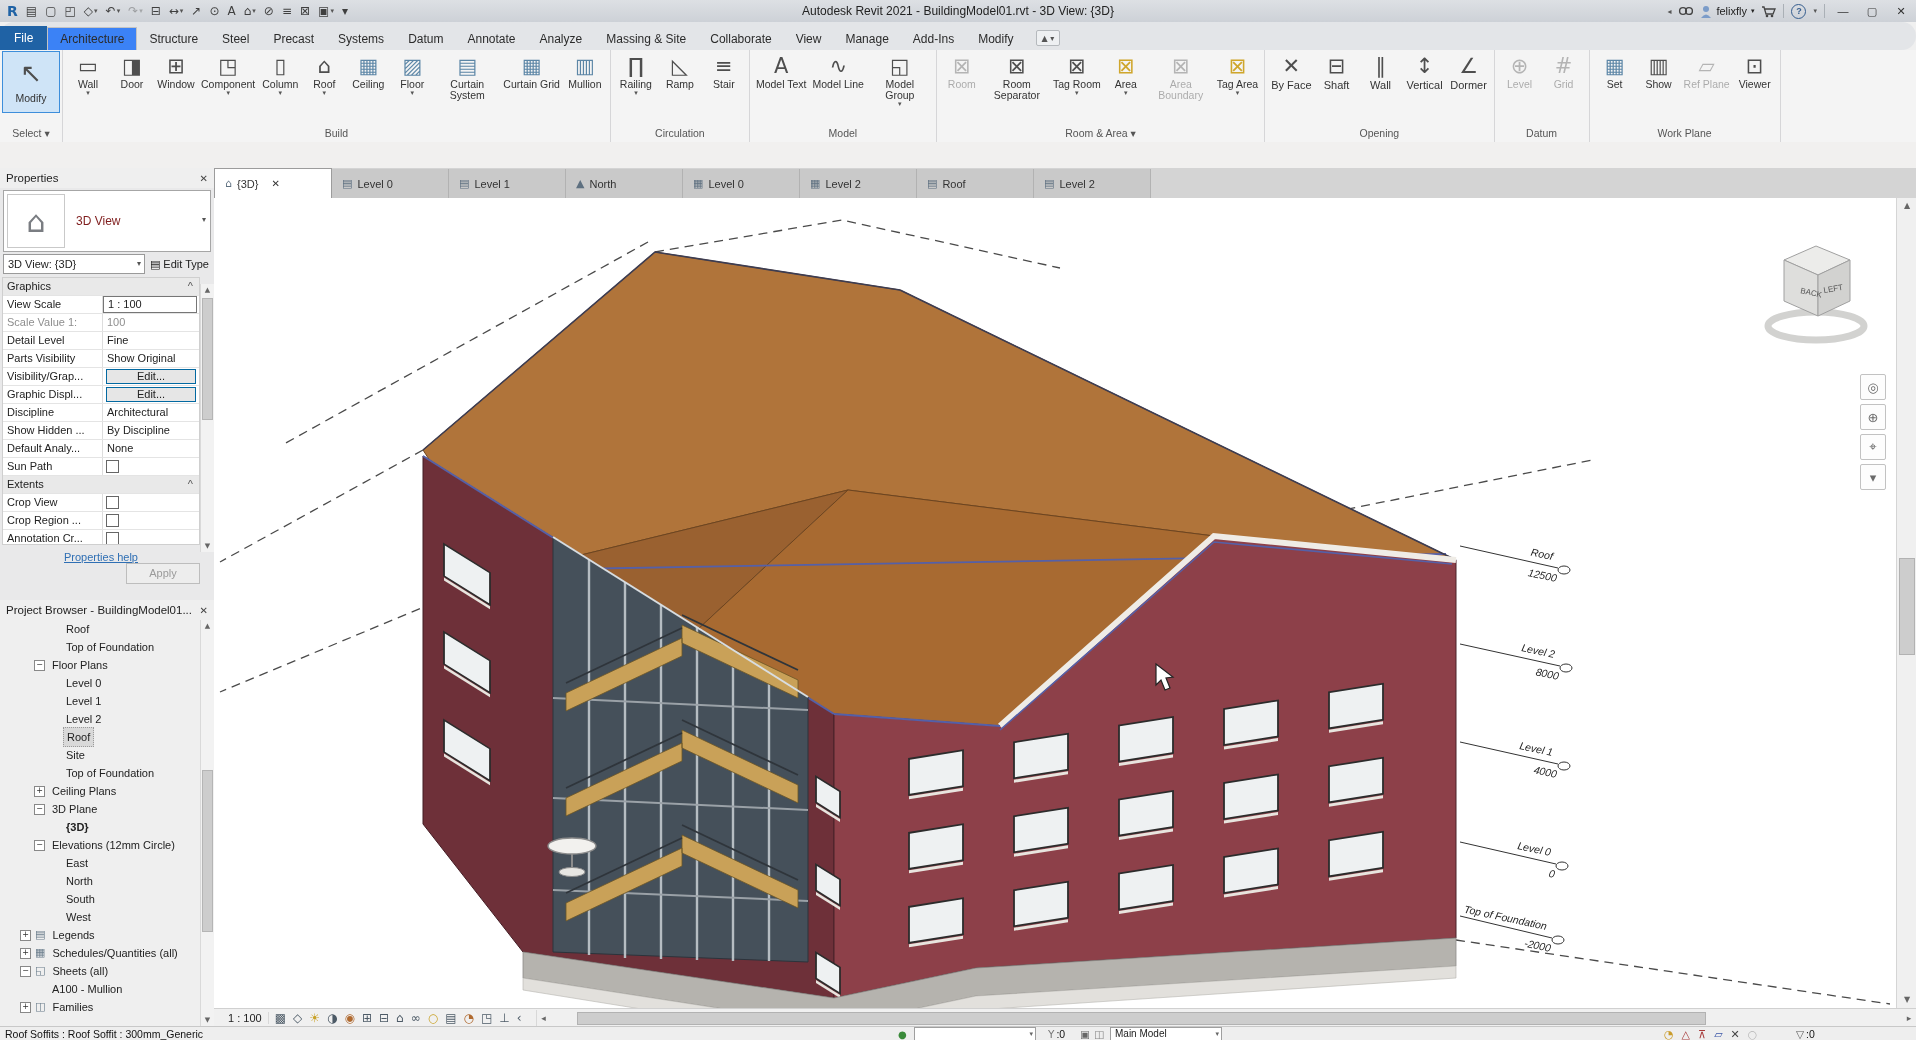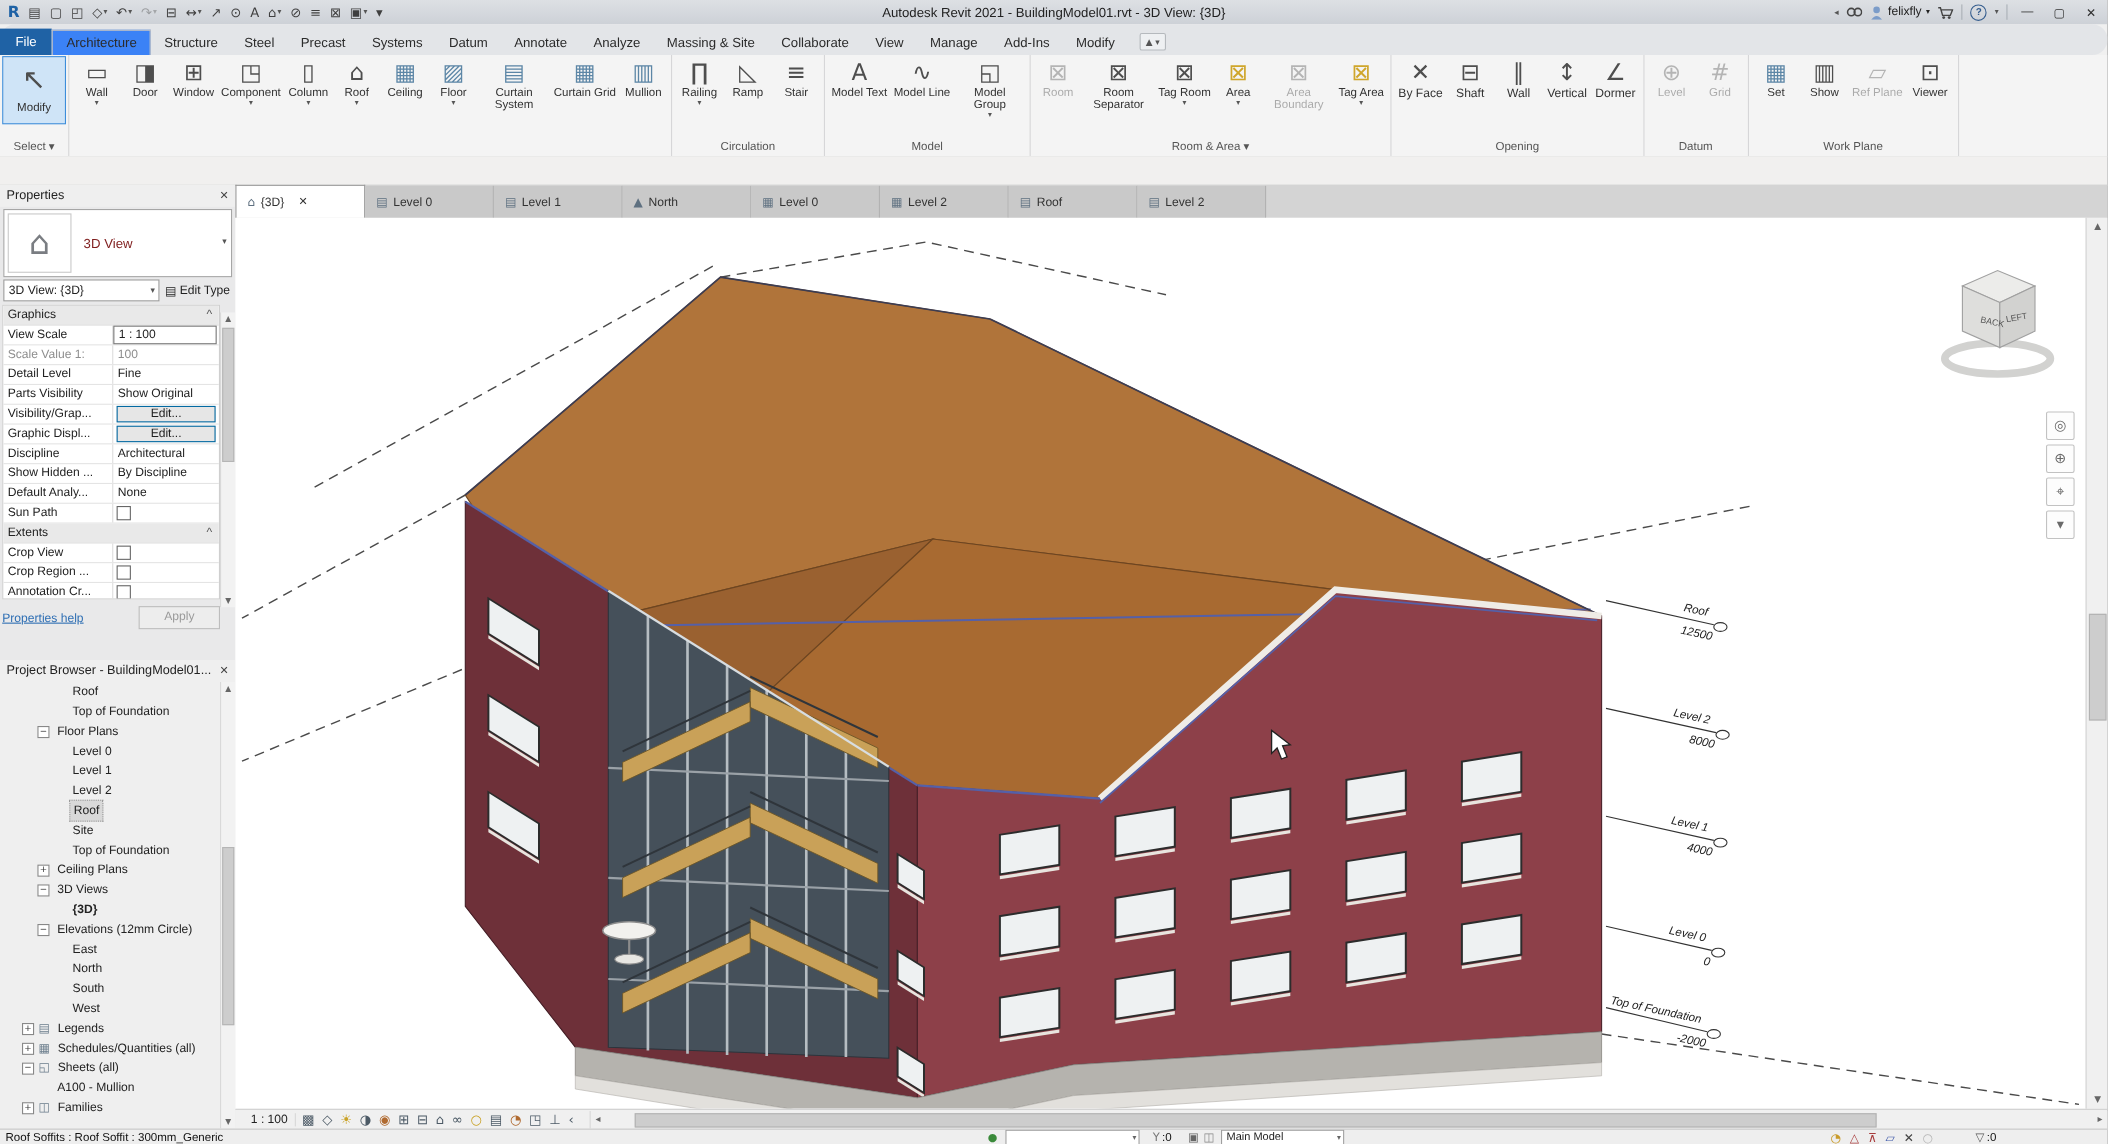--- a/index.html
+++ b/index.html
@@ -76,21 +76,21 @@
   .prow .plab{width:95px;padding-left:4px;border-right:1px solid #ddd;color:#222;
     white-space:nowrap;overflow:hidden;}
   .prow .pval{flex:1;padding-left:4px;color:#222;white-space:nowrap;overflow:hidden;}
   .prow.k-section{background:#e9e9e9;}
   .prow.k-section .plab{width:auto;border-right:none;font-size:11px;color:#222;}
   .prow.k-section::after{content:"^";margin-left:auto;padding-right:6px;color:#555;}
   .prow.k-grayed .plab,.prow.k-grayed .pval{color:#8e8e8e;}
   .prow.k-input .pval{background:#fff;border:1px solid #767676;margin:0 2px 0 0;line-height:14px;}
   .prow.k-button .pval{background:#e6e6e6;border:1px solid #0369a1;text-align:center;margin:1px 3px;line-height:13px;padding-left:0;}
   .prow.k-checkbox .pval{flex:none;width:11px;height:11px;border:1px solid #666;background:#fff;margin:2px 0 0 3px;padding:0;}
-  #prop-foot{display:flex;align-items:center;margin:6px 14px 0 2px;}
+  #prop-foot{display:flex;align-items:center;margin:6px 14px 0 2px;flex-direction:column;}
   #prop-help{color:#2f6fb4;text-decoration:underline;font-size:11px;}
   #apply-btn{margin-left:auto;width:72px;height:19px;background:#ededed;border:1px solid #bdbdbd;color:#9a9a9a;
     text-align:center;line-height:18px;font-size:11px;}
   
   .vscroll{position:absolute;width:13px;background:#f2f2f2;border-left:1px solid #d9d9d9;}
   .vscroll .sarr{height:12px;text-align:center;font-size:7px;color:#666;line-height:12px;}
   .vscroll .sthumb{position:absolute;left:1px;right:1px;background:#cdcdcd;border:1px solid #b5b5b5;}
   
   #browser{position:absolute;left:0;top:432px;width:214px;bottom:0;background:#efefef;}
   #tree{position:absolute;left:0;top:20px;right:14px;bottom:0;overflow:hidden;background:#efefef;}
@@ -342,20 +342,21 @@
             <span class="ric ic">▦</span>
             <span class="rlb">Curtain Grid</span>
             <span class="arr ic" style="visibility: hidden;">▾</span>
           </div>
           <div class="rbtn t-blue">
             <span class="ric ic">▥</span>
             <span class="rlb">Mullion</span>
             <span class="arr ic" style="visibility: hidden;">▾</span>
           </div>
         </div>
+      <div class="plabel">Build</div>
     </div>
     <div class="rpanel panel2">
       <div class="rbtns">
 
       <div class="rbtn">
             <span class="ric ic">∏</span>
             <span class="rlb">Railing</span>
             <span class="arr ic">▾</span>
           </div>
           <div class="rbtn">
@@ -657,21 +658,21 @@
 
           <div class="titem" style="padding-left: 34px;">
             <span class="exp ic">+</span>
 
             <span class="tlab">Ceiling Plans</span>
           </div>
 
           <div class="titem" style="padding-left: 34px;">
             <span class="exp ic">−</span>
 
-            <span class="tlab">3D Views</span>
+            <span class="tlab">3D Plane</span>
           </div>
 
           <div class="titem bold" style="padding-left: 48px;">
             <span class="exp ic"></span>
 
             <span class="tlab">{3D}</span>
           </div>
 
           <div class="titem" style="padding-left: 34px;">
             <span class="exp ic">−</span>

